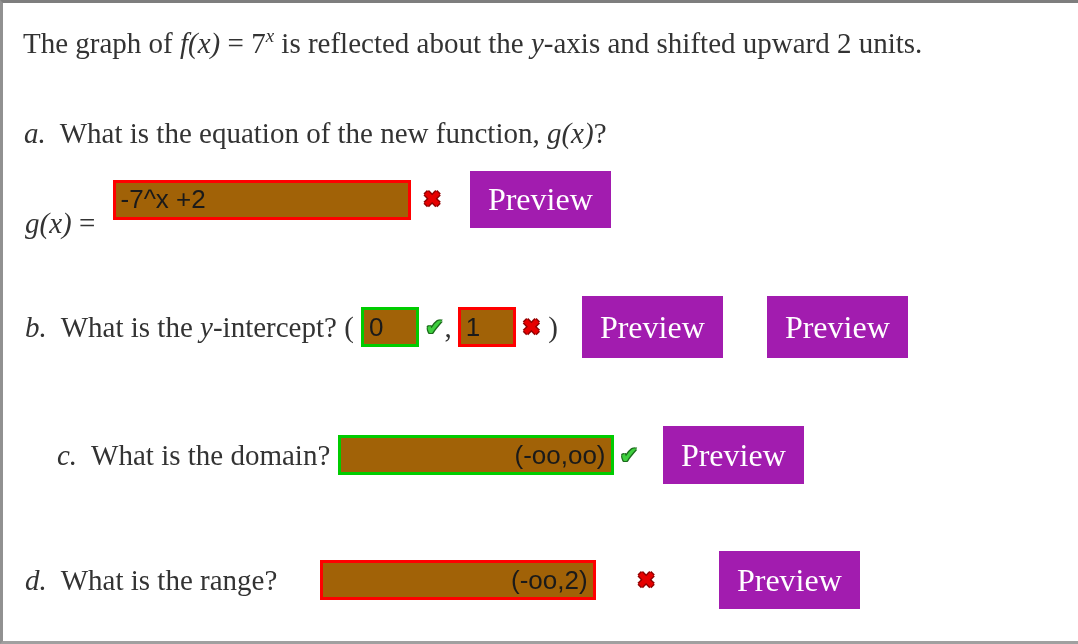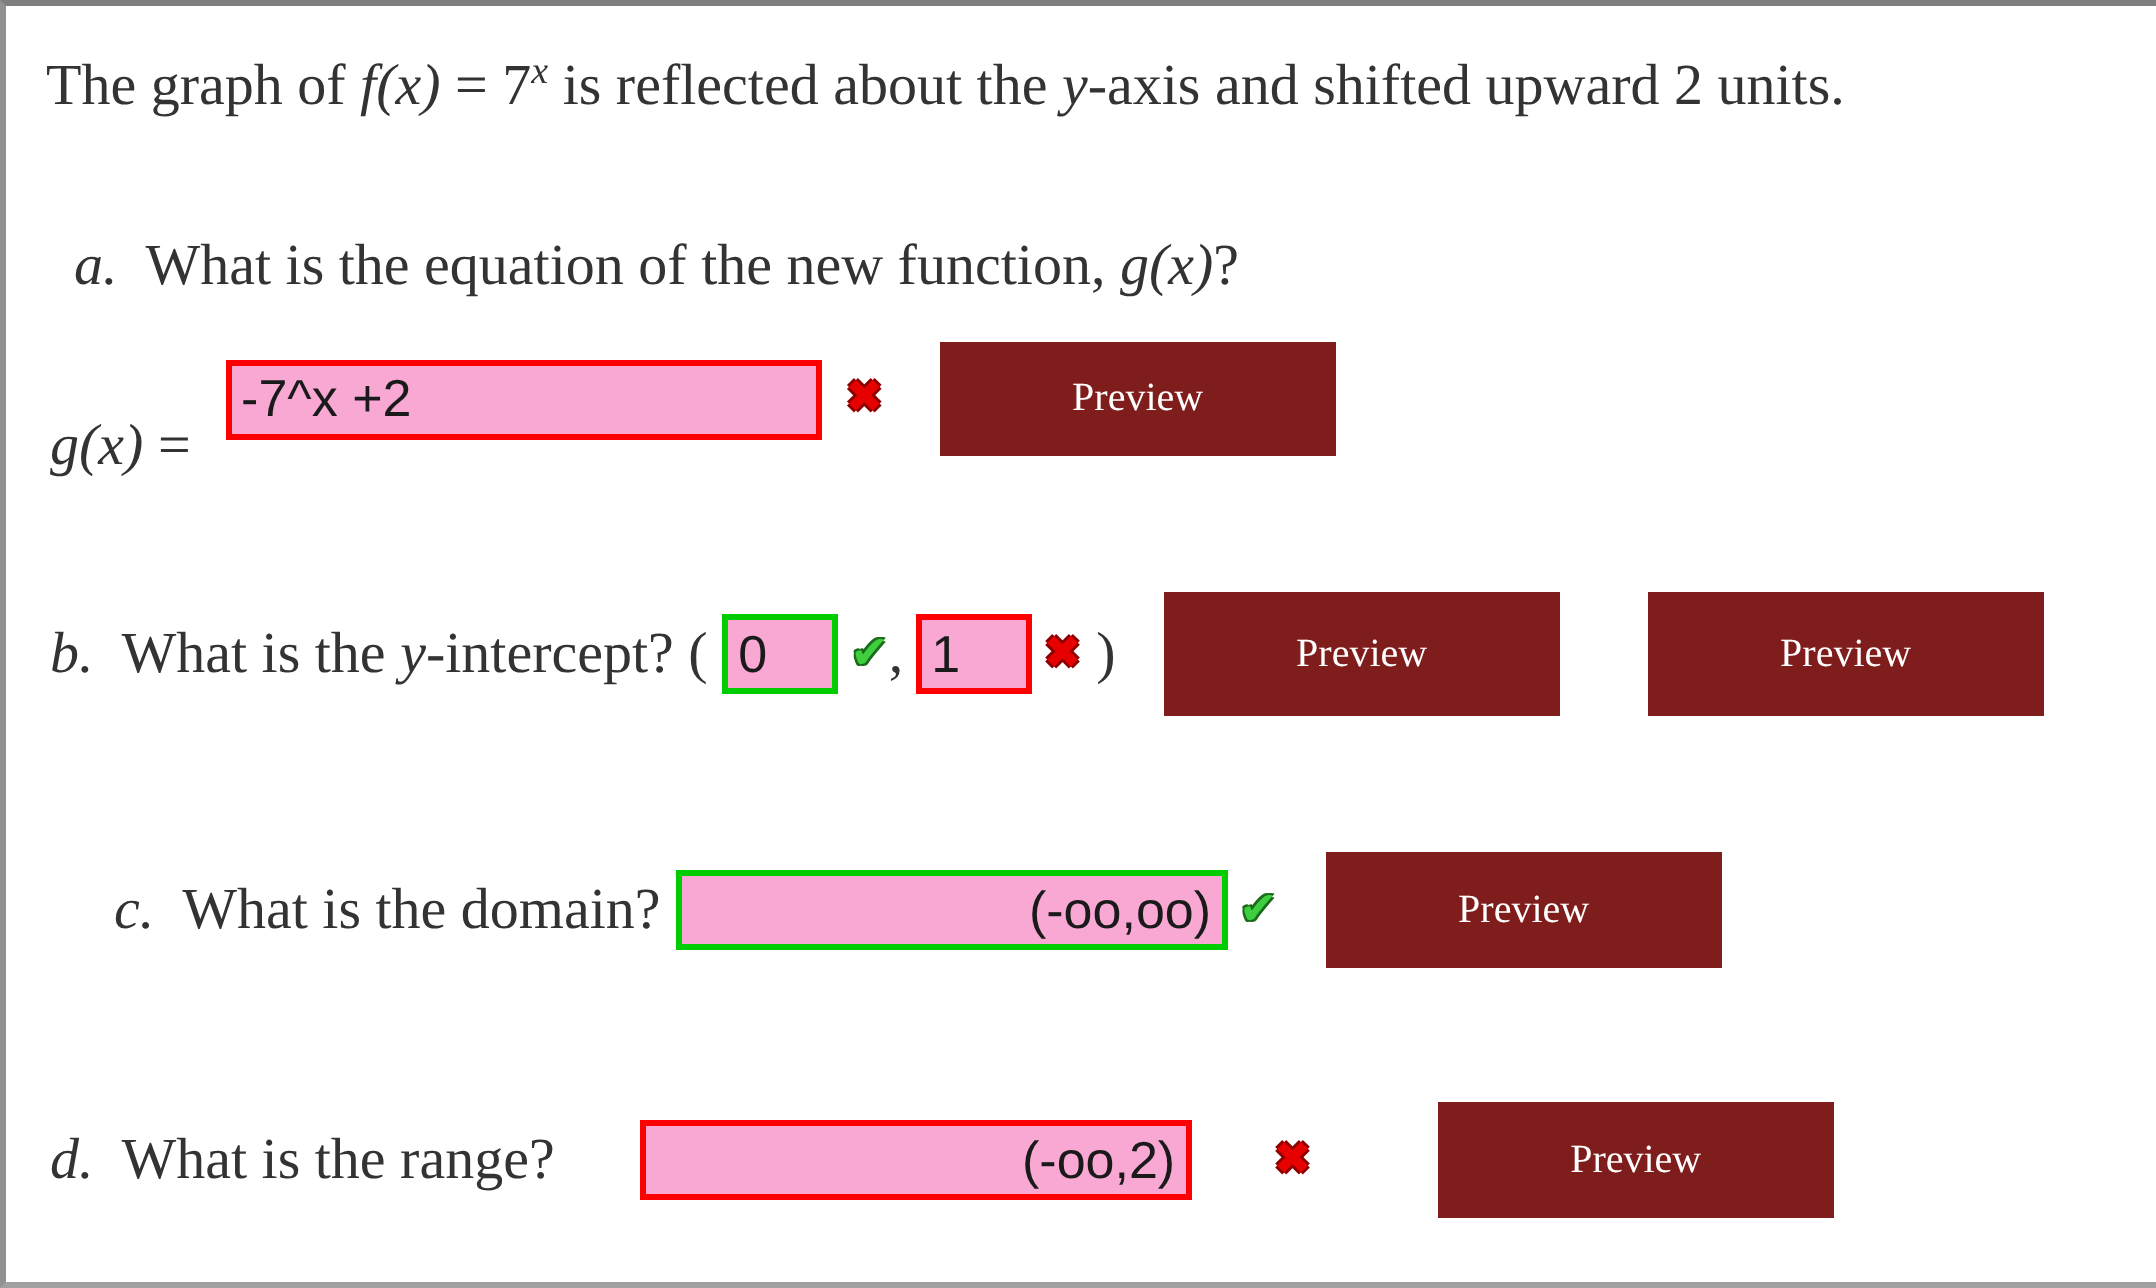--- a/index.html
+++ b/index.html
@@ -22,36 +22,36 @@
     font-family: "Liberation Serif", "DejaVu Serif", serif;
     font-size: 29px;
     color: #333333;
     line-height: 40px;
     white-space: pre;
   }
   .var { font-style: italic; }
   sup.exp { font-size: 19px; font-style: italic; vertical-align: super; line-height: 0; }
 
   .statement { position: absolute; left: 20px; top: 20px; }
-  .question  { position: absolute; left: 34px; }
+  .question  { position: absolute; left: 21px; }
   #q-a { top: 110px; }
 
   .row { position: absolute; left: 22px; display: flex; align-items: center; }
   #row-a { top: 168px; height: 57px; }
   #row-b { top: 293px; height: 62px; }
   #row-c { top: 423px; height: 58px; margin-left: 32px; }
   #row-d { top: 548px; height: 58px; gap: 35px; }
 
   .answer-input {
     font-family: "Liberation Sans", "DejaVu Sans", sans-serif;
     font-size: 26px;
     color: #1a1a1a;
     height: 40px;
     padding: 0 5px;
-    background: #f9a8d4;
+    background: #a16207;
     outline: none;
   }
   .answer-input.incorrect { border: 3px solid #ff0000; }
   .answer-input.correct   { border: 3px solid #00cc00; }
   .w-lg { width: 298px; }
   .w-sm { width: 58px; }
   .w-md { width: 276px; text-align: right; }
 
   .icon {
     font-family: "DejaVu Sans", sans-serif;
@@ -62,26 +62,26 @@
   .cross-mark {
     color: #e60000;
     text-shadow: 1px 1px 0 #8e0000, -1px -1px 0 #8e0000, 1px -1px 0 #8e0000, -1px 1px 0 #8e0000;
   }
   .check-mark {
     color: #3ecf3e;
     text-shadow: 1px 1px 0 #1c6b1c, -1px -1px 0 #1c6b1c, 1px -1px 0 #1c6b1c, -1px 1px 0 #1c6b1c;
   }
 
   .preview-btn {
-    width: 198px;
-    background: #7f1d1d;
+    width: 141px;
+    background: #a21caf;
     color: #ffffff;
     border: none;
     font-family: "Liberation Serif", "DejaVu Serif", serif;
-    font-size: 20px;
+    font-size: 32px;
     display: flex;
     align-items: center;
     justify-content: center;
     cursor: pointer;
     flex: 0 0 auto;
   }
   .h-a { height: 57px; }
   .h-b { height: 62px; }
   .h-cd { height: 58px; }
 

